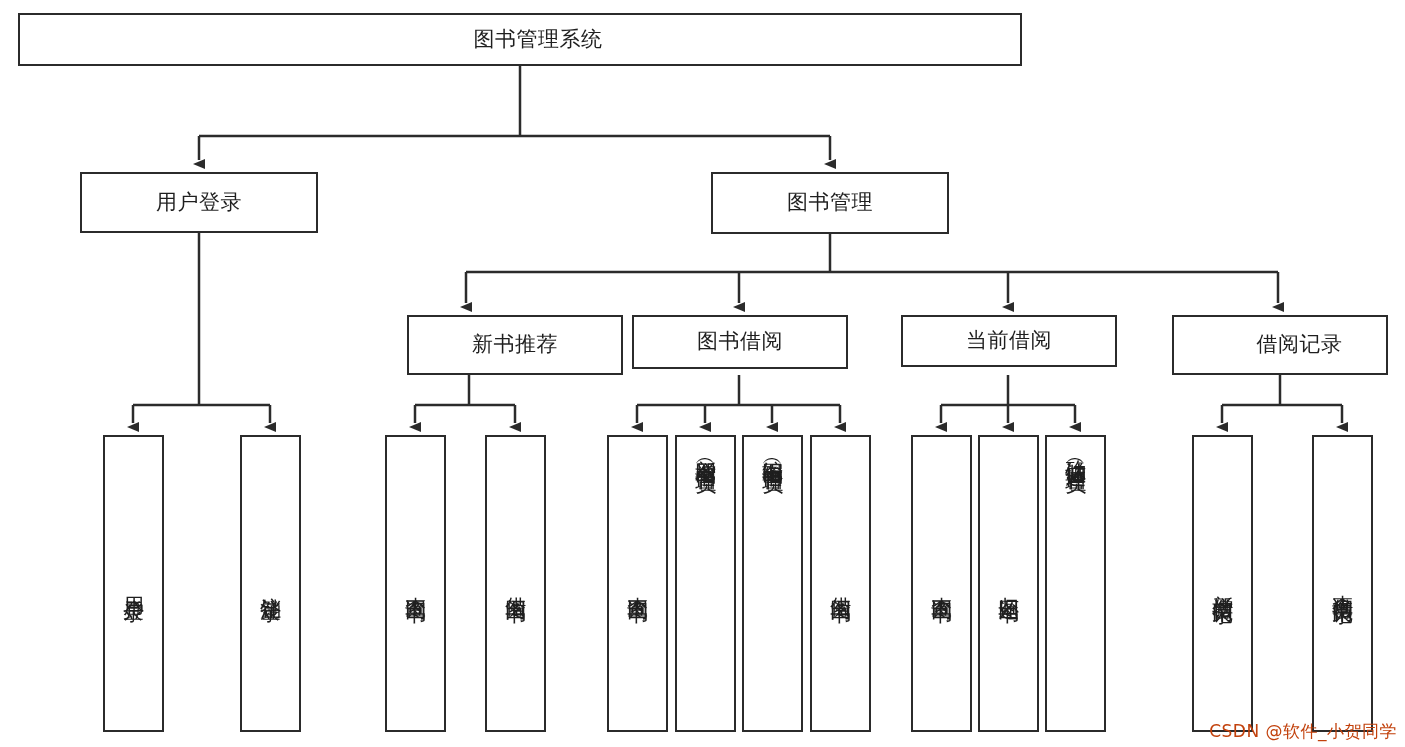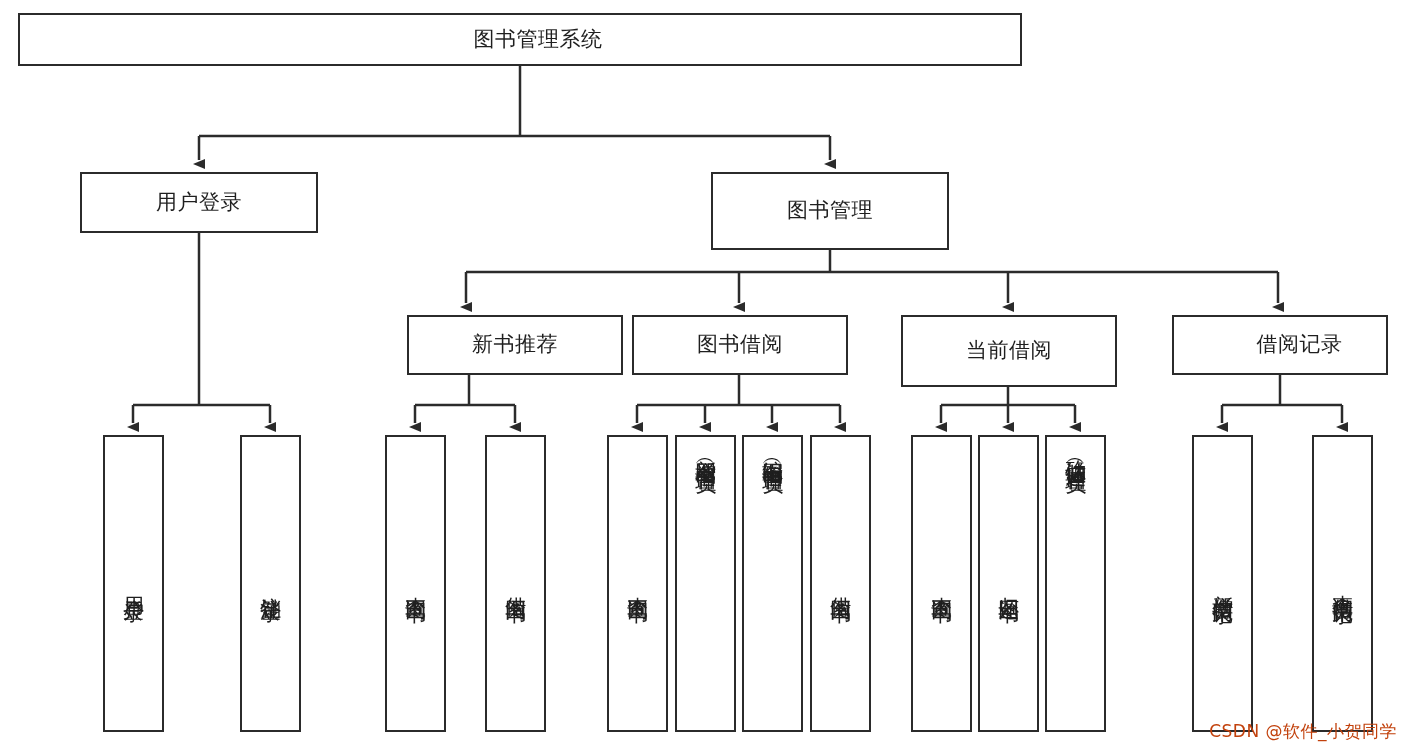--- a/index.html
+++ b/index.html
@@ -125,31 +125,31 @@
     </g>
   </svg>
 
   <div class="node-box" style="left:18px; top:13px; width:1004px; height:53px;padding-left:36px;">
     <span class="node-label-h">图书管理系统</span>
   </div>
 
   <div class="node-box" style="left:80px; top:172px; width:238px; height:61px;">
     <span class="node-label-h">用户登录</span>
   </div>
-  <div class="node-box" style="left:711px; top:172px; width:238px; height:78px;">
+  <div class="node-box" style="left:711px; top:172px; width:238px; height:62px;">
     <span class="node-label-h">图书管理</span>
   </div>
 
   <div class="node-box" style="left:362px; top:315px; width:216px; height:60px;margin-left:45px;">
     <span class="node-label-h">新书推荐</span>
   </div>
-  <div class="node-box" style="left:632px; top:315px; width:216px; height:60px;">
+  <div class="node-box" style="left:632px; top:315px; width:216px; height:54px;">
     <span class="node-label-h">图书借阅</span>
   </div>
-  <div class="node-box" style="left:901px; top:315px; width:216px; height:72px;">
+  <div class="node-box" style="left:901px; top:315px; width:216px; height:52px;">
     <span class="node-label-h">当前借阅</span>
   </div>
   <div class="node-box" style="left:1172px; top:315px; width:216px; height:60px;padding-left:39px;">
     <span class="node-label-h">借阅记录</span>
   </div>
 
   <div class="node-box vertical center-v" style="left:103px; top:435px; width:61px; height:297px;">
     <span class="node-label-v">用户登录</span>
   </div>
   <div class="node-box vertical center-v" style="left:240px; top:435px; width:61px; height:297px;">

